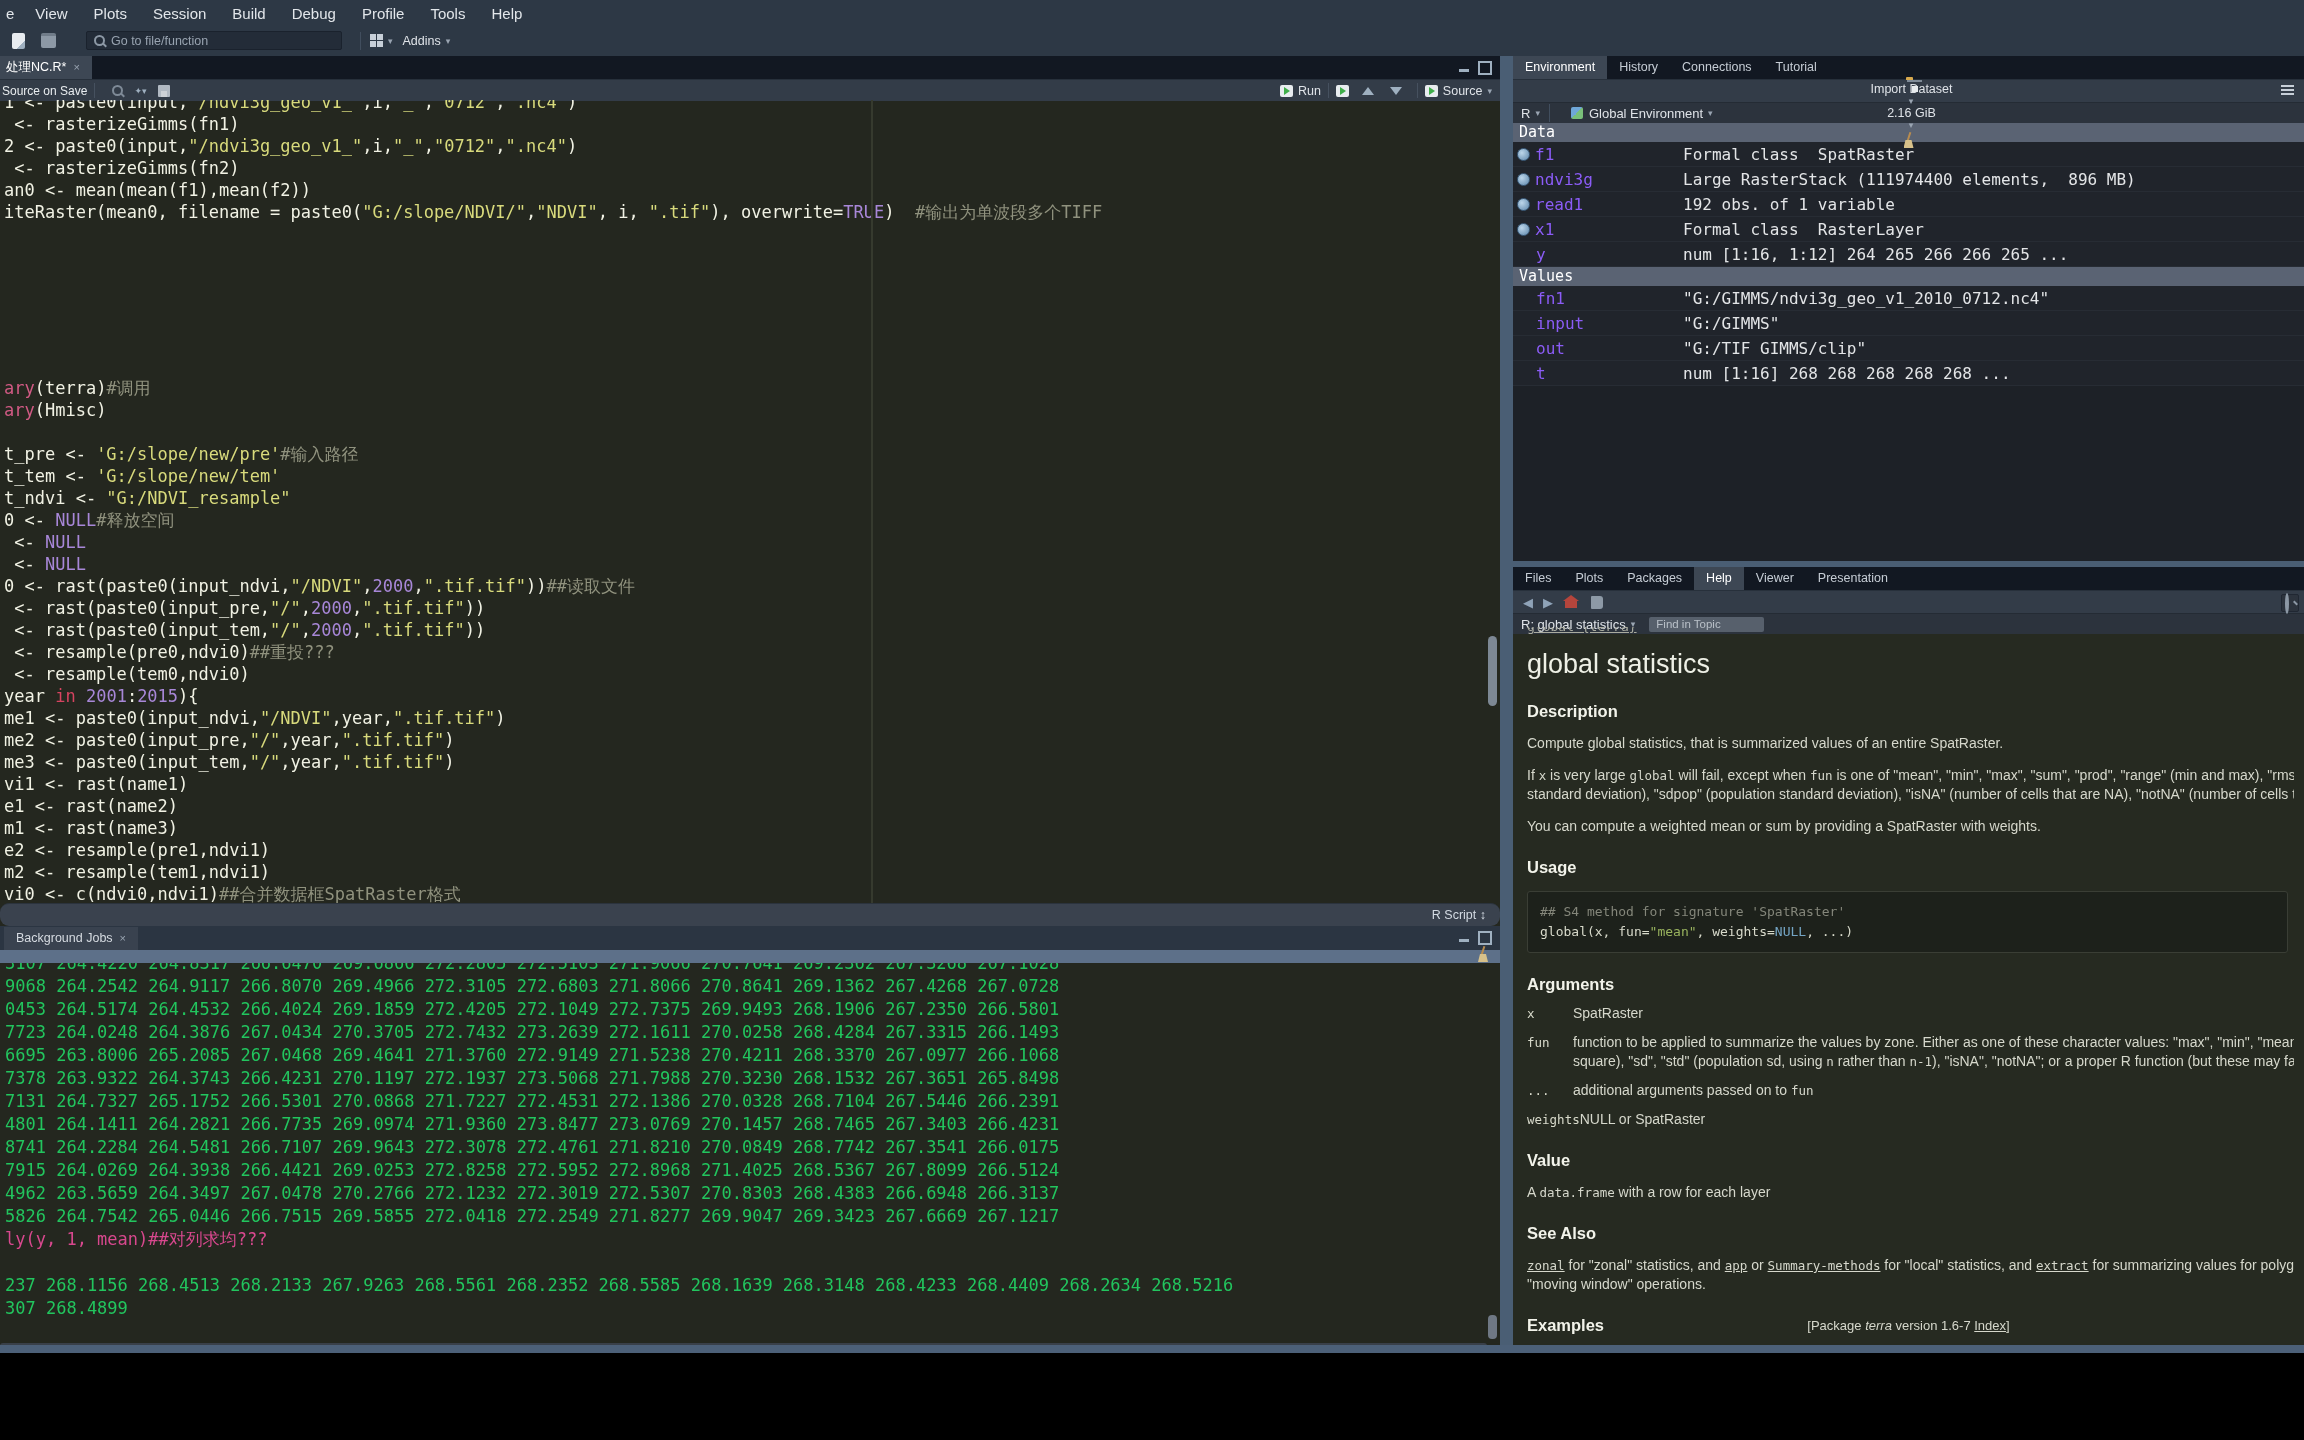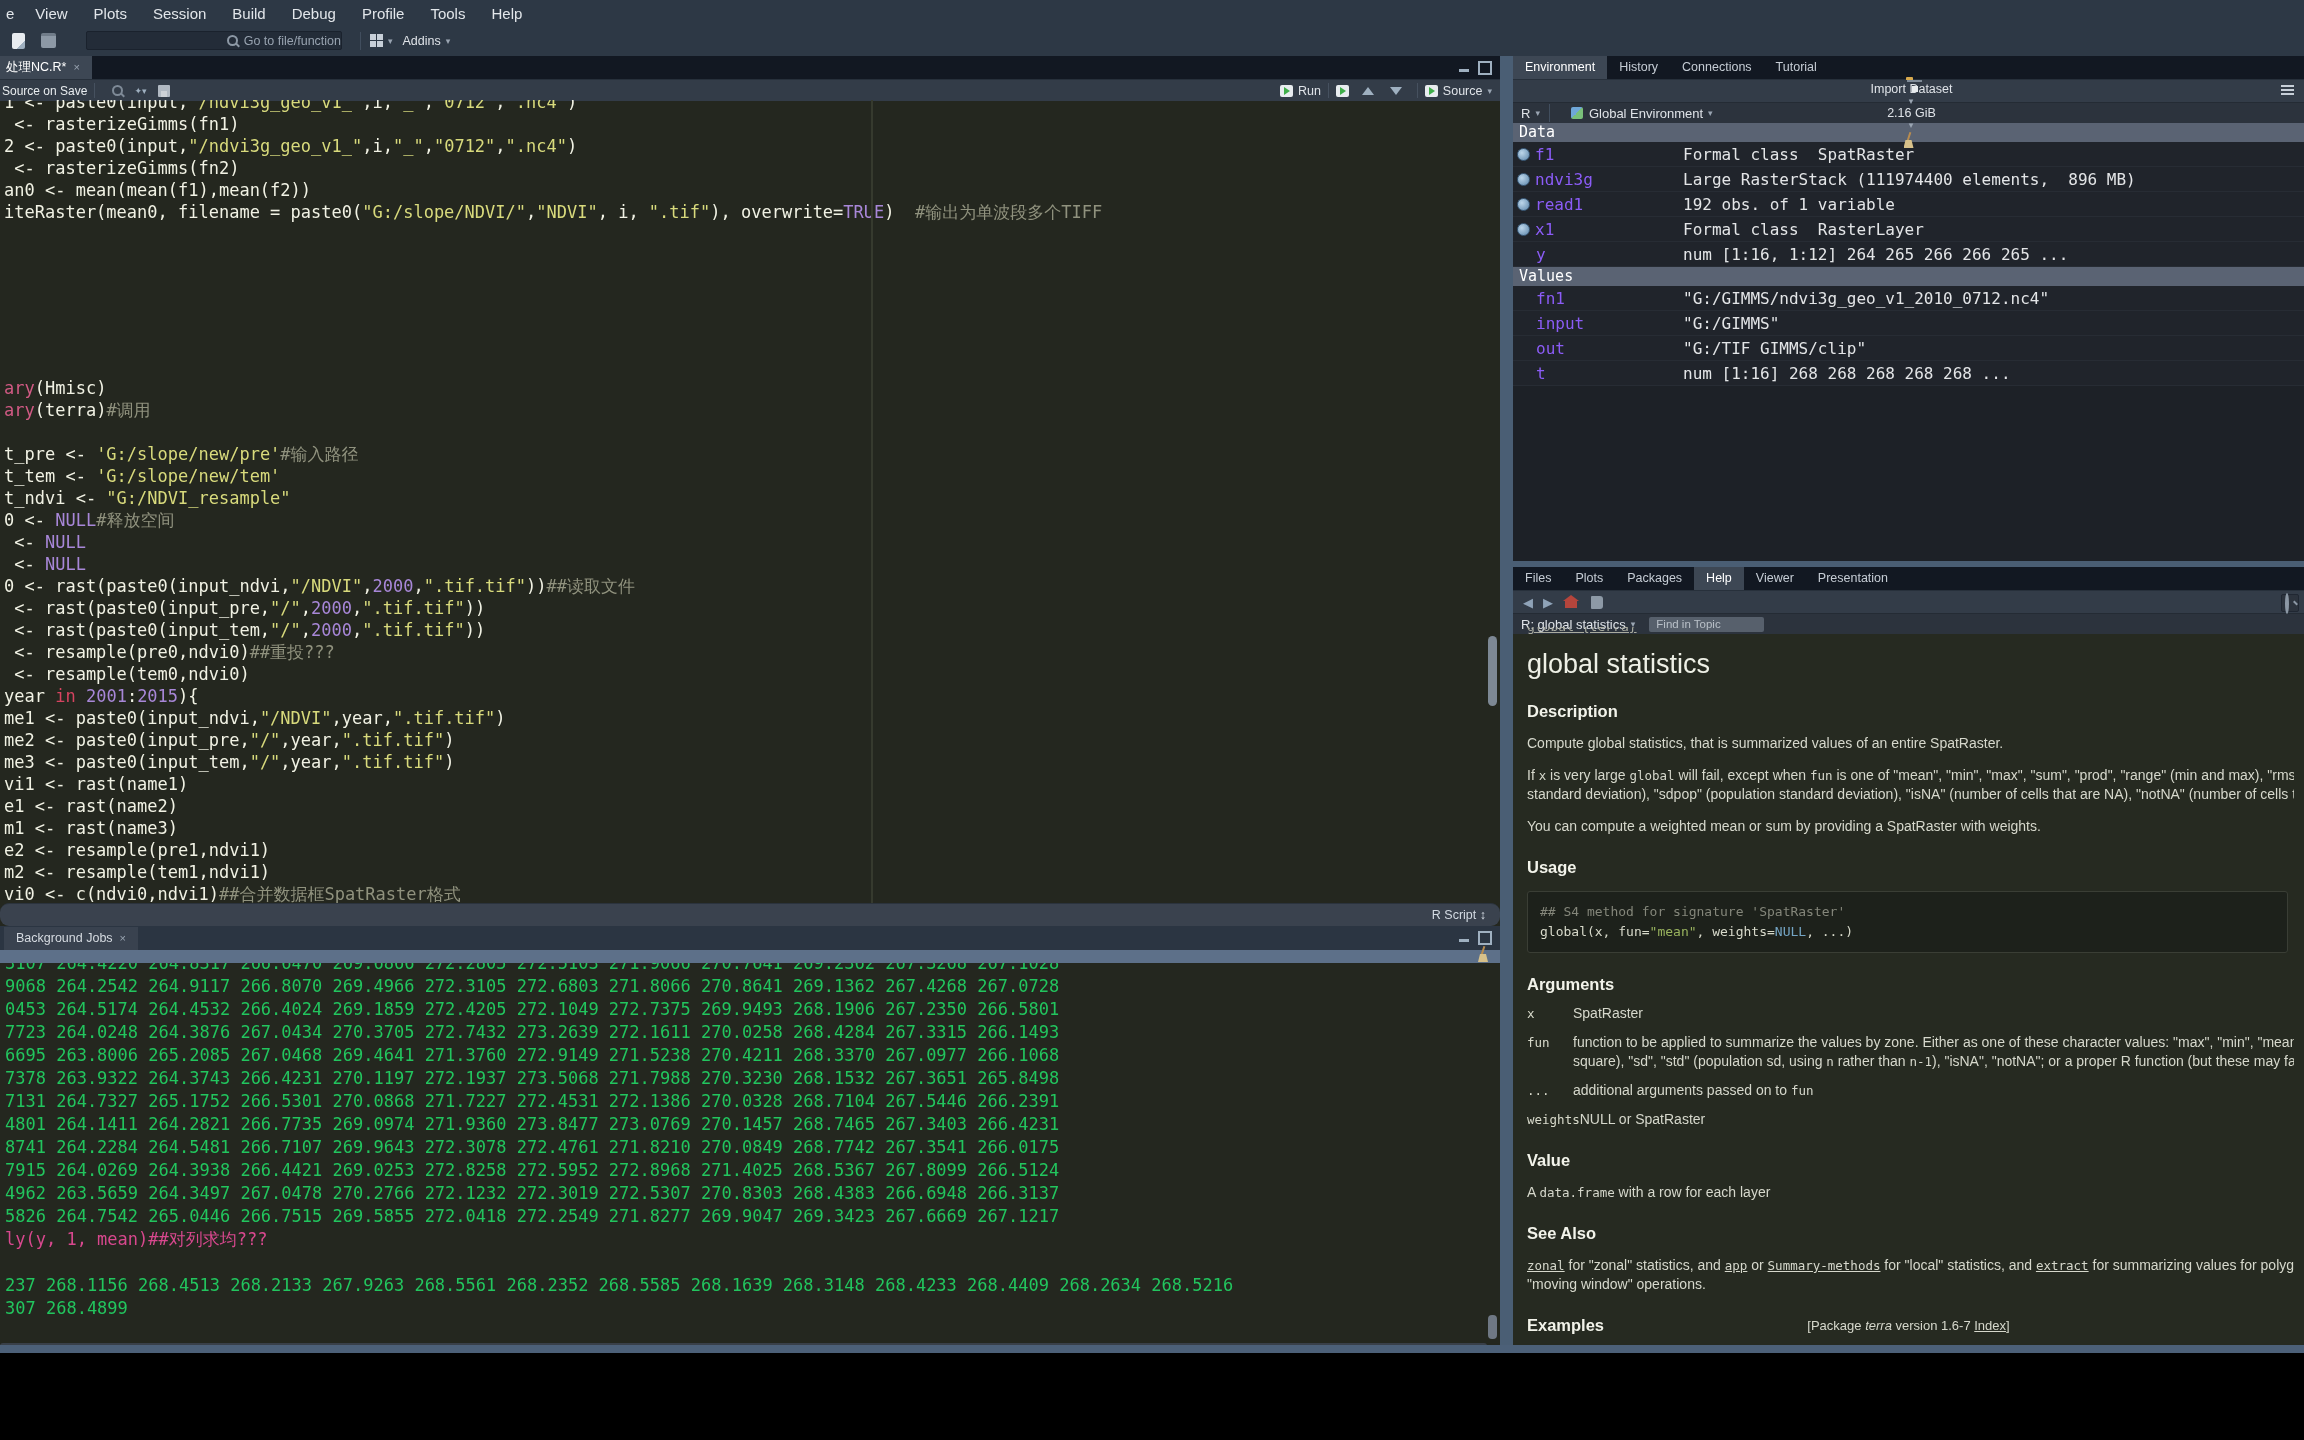--- a/index.html
+++ b/index.html
@@ -7,21 +7,21 @@
   .screen{position:relative;width:2304px;height:1440px;background:#000;overflow:hidden;}
   .win{position:absolute;left:0;top:0;width:2304px;height:1353px;background:#2d3845;overflow:hidden;}
 
   
   .menubar{position:absolute;left:0;top:0;width:100%;height:27px;background:#2d3845;border-bottom:1px solid #26303d;display:flex;align-items:center;}
   .menu-item{color:#e2e6ea;font-size:15px;padding:0 13px;line-height:26px;}
   .menu-item:first-child{padding-left:6px;padding-right:8px;}
   .toolbar{position:absolute;left:0;top:27px;width:100%;height:27px;background:#2d3845;display:flex;align-items:center;}
   .ico-file{background:linear-gradient(135deg,#e8ecf0 70%,#9fb0c0 70%);width:13px;height:16px;border-radius:2px;margin-left:12px;}
   .ico-print{width:15px;height:12px;background:#8d99a6;border-radius:2px;margin-left:16px;border-top:3px solid #707c89;}
-  .goto-box{margin-left:30px;width:254px;height:17px;background:#232c38;border:1px solid #1a222d;border-radius:2px;display:flex;align-items:center;color:#98a3b0;font-size:12.5px;justify-content:flex-end;}
+  .goto-box{margin-left:30px;width:254px;height:17px;background:#232c38;border:1px solid #1a222d;border-radius:2px;display:flex;align-items:center;color:#98a3b0;font-size:12.5px;}
   .mag{width:7px;height:7px;border:2px solid #8c98a5;border-radius:50%;position:relative;margin:0 6px 0 7px;}
   .mag::after{content:"";position:absolute;width:5px;height:2px;background:#8c98a5;transform:rotate(45deg);left:6px;top:7px;}
   .tb-sep{width:1px;height:18px;background:#414e5e;margin:0 9px;}
   .ico-grid{width:13px;height:13px;display:grid;grid-template-columns:6px 6px;grid-gap:1px;}
   .ico-grid i{background:#c7cfd8;}
   .addins{color:#dfe3e8;font-size:12.5px;margin-left:10px;}
   .caret{display:inline-block;margin-left:5px;color:#9aa5b2;font-size:9px;}
 
   
   .tabbar{height:23px;background:#121822;display:flex;align-items:flex-end;position:relative;}
@@ -199,22 +199,22 @@
           <div class="code-line"><span class="ck-t"> &lt;- rasterizeGimms(fn2)</span></div>
           <div class="code-line"><span class="ck-t">an0 &lt;- mean(mean(f1),mean(f2))</span></div>
           <div class="code-line"><span class="ck-t">iteRaster(mean0, filename = paste0(</span><span class="ck-s">"G:/slope/NDVI/"</span><span class="ck-t">,</span><span class="ck-s">"NDVI"</span><span class="ck-t">, i, </span><span class="ck-s">".tif"</span><span class="ck-t">), overwrite=</span><span class="ck-n">TRUE</span><span class="ck-t">)  </span><span class="ck-c">#输出为单波段多个TIFF</span></div>
           <div class="code-line">&nbsp;</div>
           <div class="code-line">&nbsp;</div>
           <div class="code-line">&nbsp;</div>
           <div class="code-line">&nbsp;</div>
           <div class="code-line">&nbsp;</div>
           <div class="code-line">&nbsp;</div>
           <div class="code-line">&nbsp;</div>
+          <div class="code-line"><span class="ck-p">ary</span><span class="ck-t">(terra)</span><span class="ck-c">#调用</span></div>
           <div class="code-line"><span class="ck-p">ary</span><span class="ck-t">(Hmisc)</span></div>
-          <div class="code-line"><span class="ck-p">ary</span><span class="ck-t">(terra)</span><span class="ck-c">#调用</span></div>
           <div class="code-line">&nbsp;</div>
           <div class="code-line"><span class="ck-t">t_pre &lt;- </span><span class="ck-s">'G:/slope/new/pre'</span><span class="ck-c">#输入路径</span></div>
           <div class="code-line"><span class="ck-t">t_tem &lt;- </span><span class="ck-s">'G:/slope/new/tem'</span></div>
           <div class="code-line"><span class="ck-t">t_ndvi &lt;- </span><span class="ck-s">"G:/NDVI_resample"</span></div>
           <div class="code-line"><span class="ck-t">0 &lt;- </span><span class="ck-n">NULL</span><span class="ck-c">#释放空间</span></div>
           <div class="code-line"><span class="ck-t"> &lt;- </span><span class="ck-n">NULL</span></div>
           <div class="code-line"><span class="ck-t"> &lt;- </span><span class="ck-n">NULL</span></div>
           <div class="code-line"><span class="ck-t">0 &lt;- rast(paste0(input_ndvi,</span><span class="ck-s">"/NDVI"</span><span class="ck-t">,</span><span class="ck-n">2000</span><span class="ck-t">,</span><span class="ck-s">".tif.tif"</span><span class="ck-t">))</span><span class="ck-c">##读取文件</span></div>
           <div class="code-line"><span class="ck-t"> &lt;- rast(paste0(input_pre,</span><span class="ck-s">"/"</span><span class="ck-t">,</span><span class="ck-n">2000</span><span class="ck-t">,</span><span class="ck-s">".tif.tif"</span><span class="ck-t">))</span></div>
           <div class="code-line"><span class="ck-t"> &lt;- rast(paste0(input_tem,</span><span class="ck-s">"/"</span><span class="ck-t">,</span><span class="ck-n">2000</span><span class="ck-t">,</span><span class="ck-s">".tif.tif"</span><span class="ck-t">))</span></div>

